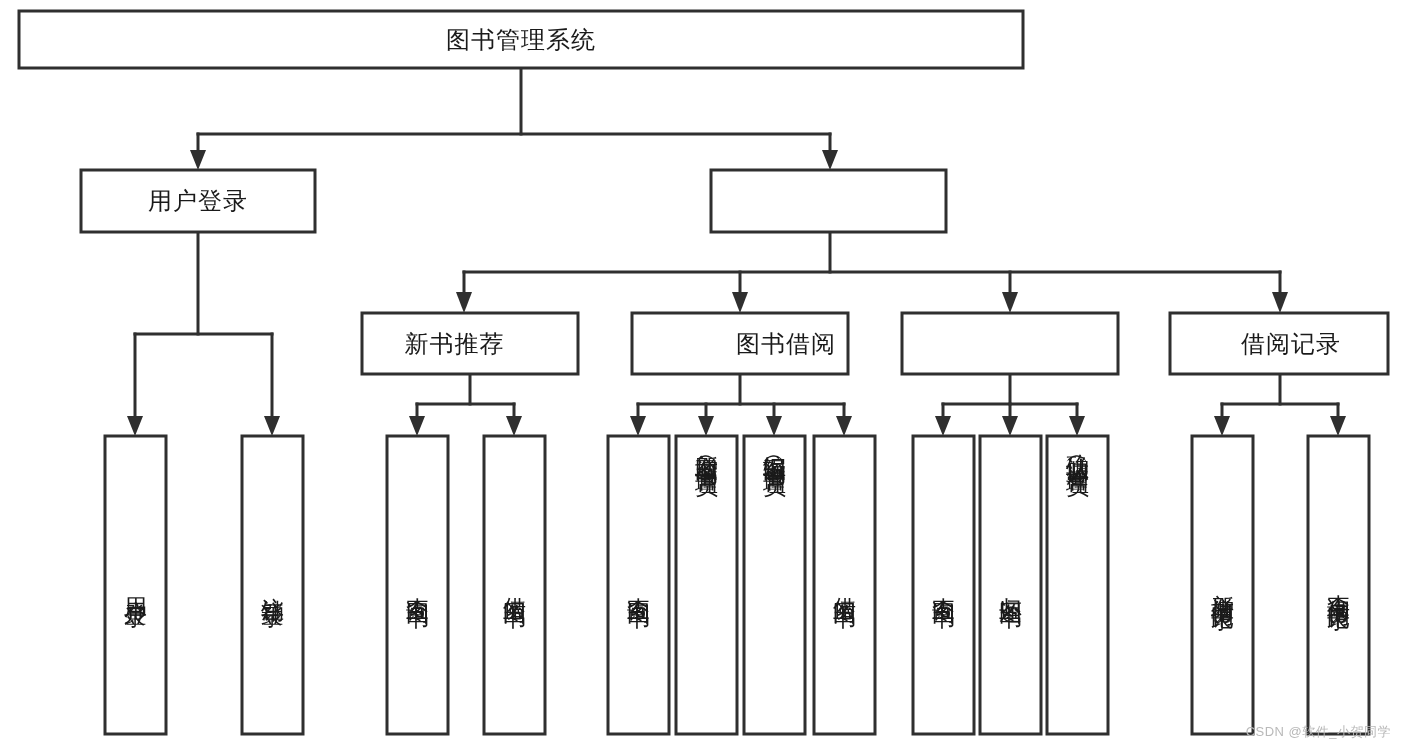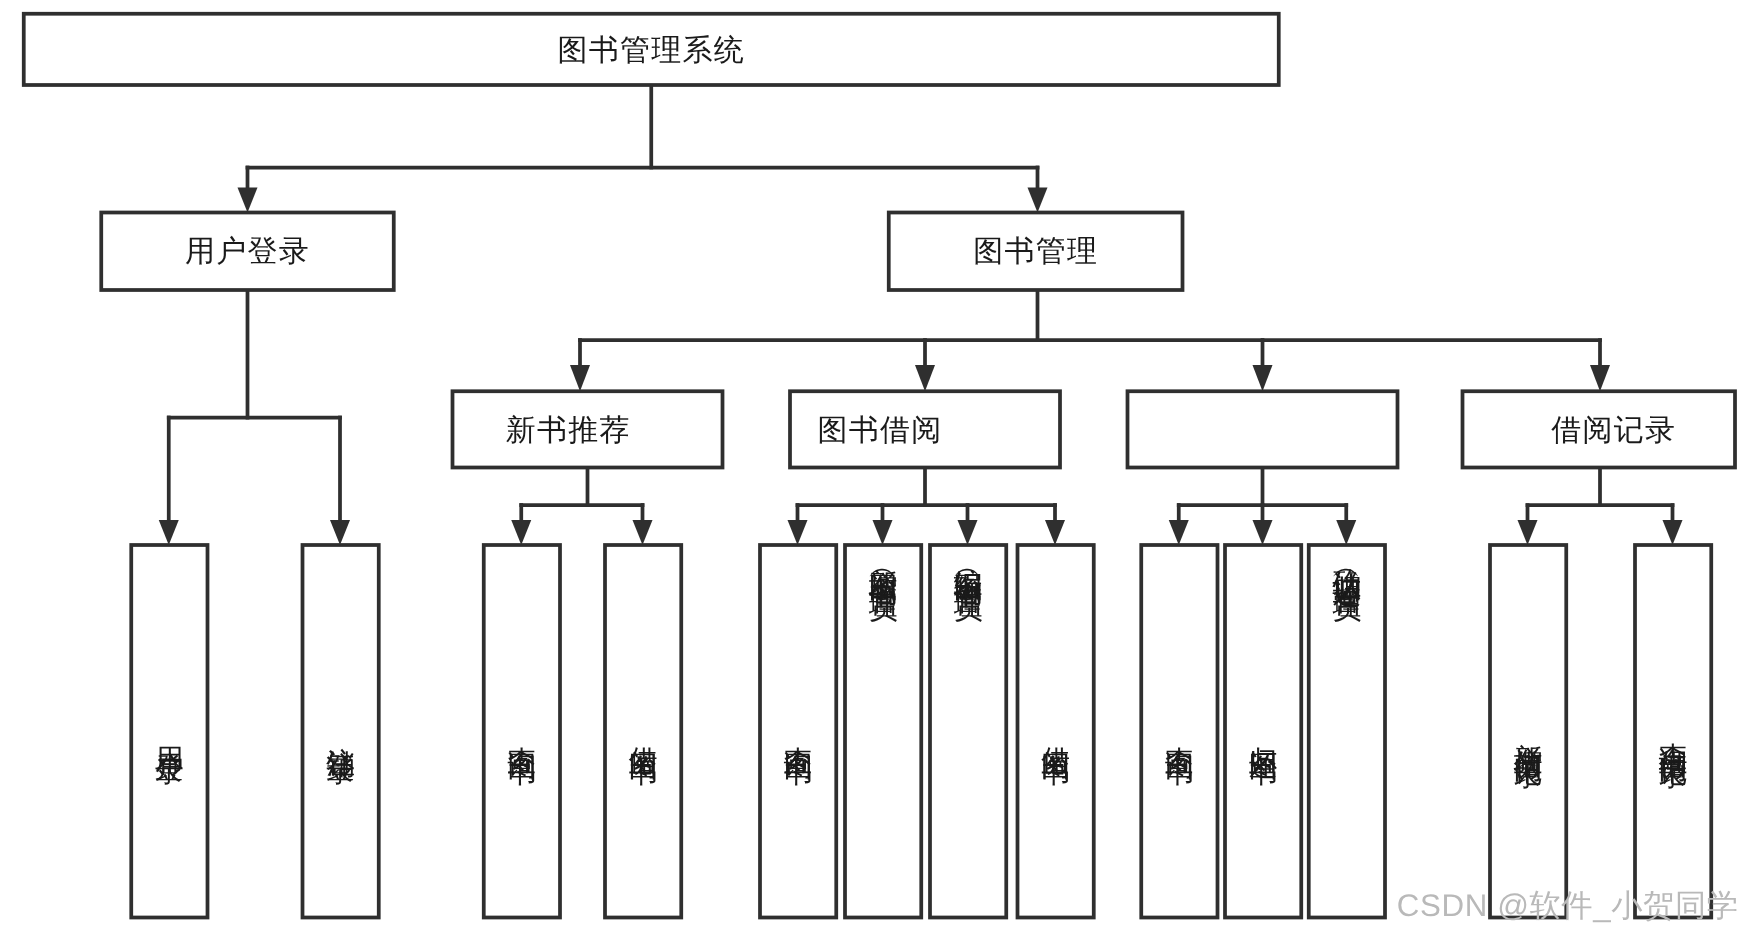--- a/index.html
+++ b/index.html
@@ -68,21 +68,21 @@
     font-size: 24px;
     color: #1a1a1a;
     letter-spacing: 1px;
     white-space: nowrap;
   }
   #watermark {
     position: absolute;
     right: 14px;
     bottom: 6px;
     font-family: "Liberation Sans", "DejaVu Sans", sans-serif;
-    font-size: 25px;
+    font-size: 13px;
     color: #b9b9b9;
     letter-spacing: 0.5px;
     white-space: nowrap;
   }
 </style>
 </head>
 <body>
 
 <div id="diagram-root">
 
@@ -196,29 +196,26 @@
   </svg>
 
   <div class="hlabel-wrap" style="left:19px; top:11px; width:1004px; height:57px;">
     <span class="hlabel-text">图书管理系统</span>
   </div>
 
   <div class="hlabel-wrap" style="left:81px; top:170px; width:234px; height:62px;">
     <span class="hlabel-text">用户登录</span>
   </div>
 
-  <div class="hlabel-wrap" style="left:711px; top:170px; width:235px; height:62px;">
-    <span class="hlabel-text">图书管理</span>
-  </div>
 
   <div class="hlabel-wrap" style="left:362px; top:313px; width:185px; height:61px;">
     <span class="hlabel-text">新书推荐</span>
   </div>
 
-  <div class="hlabel-wrap" style="left:596px; top:313px; width:216px; height:61px;">
+  <div class="hlabel-wrap" style="left:632px; top:313px; width:216px; height:61px;padding-left:46px;">
     <span class="hlabel-text">图书借阅</span>
   </div>
 
 
   <div class="hlabel-wrap" style="left:1170px; top:313px; width:242px; height:61px;">
     <span class="hlabel-text">借阅记录</span>
   </div>
 
   <div class="vlabel-wrap" style="left:105px; top:436px; width:61px; height:298px;">
     <span class="vlabel-text">用户登录</span>

